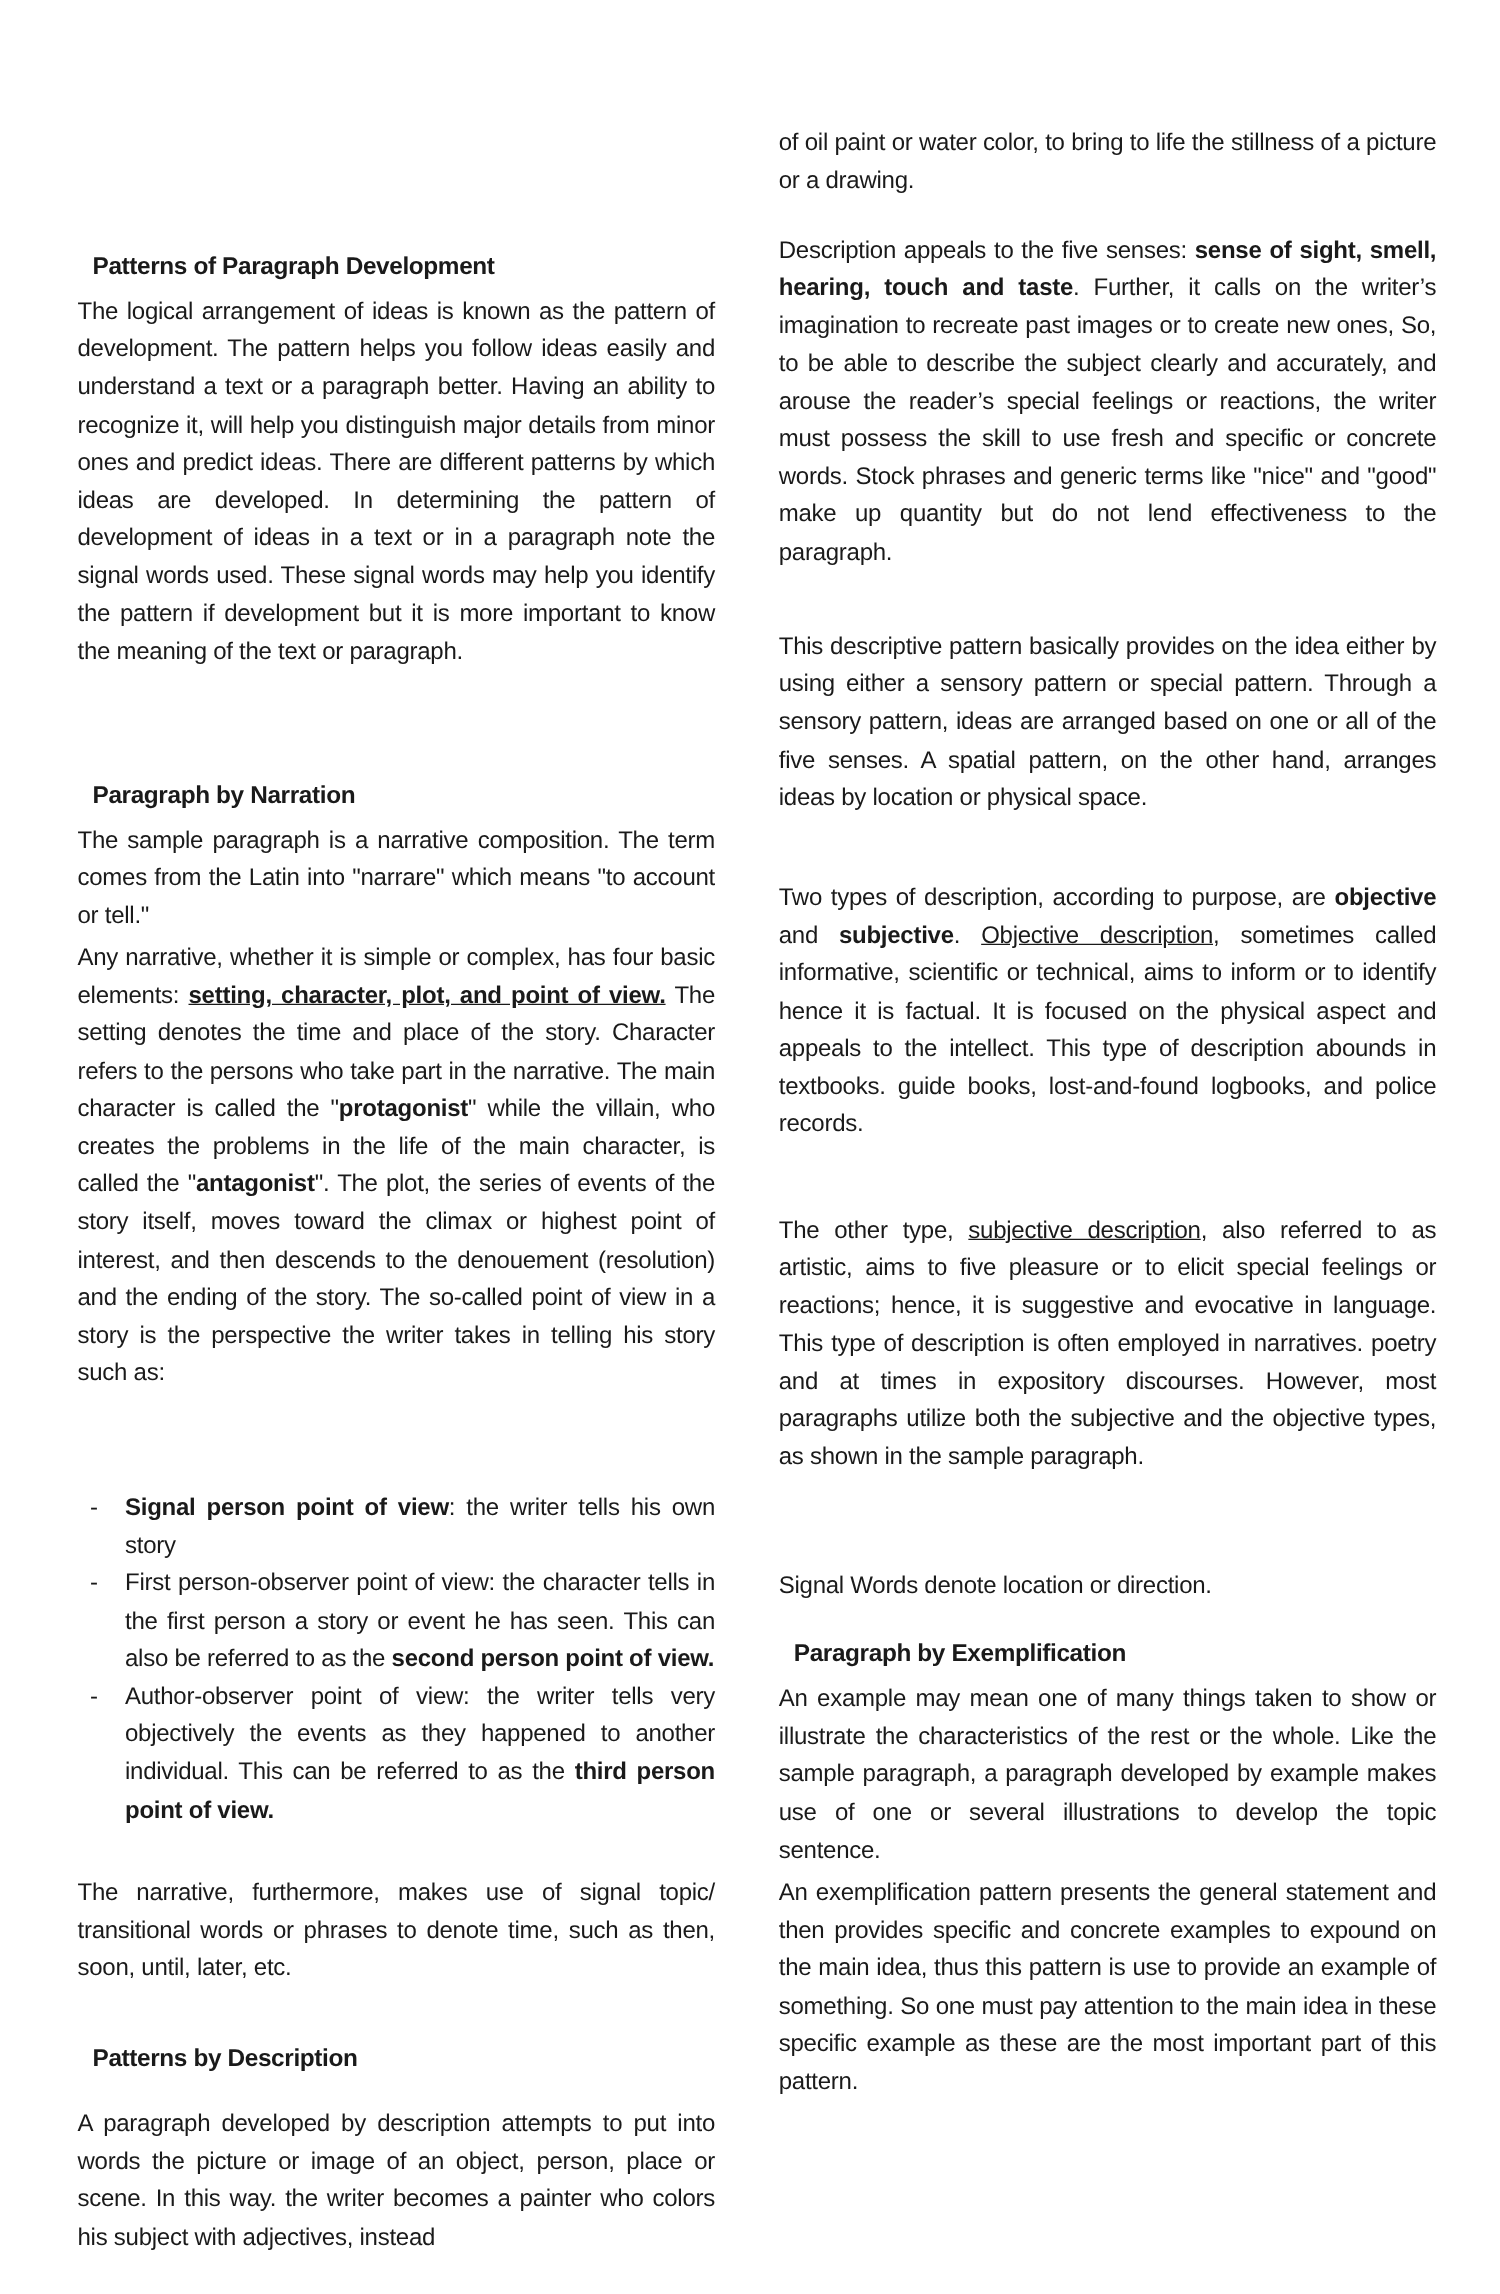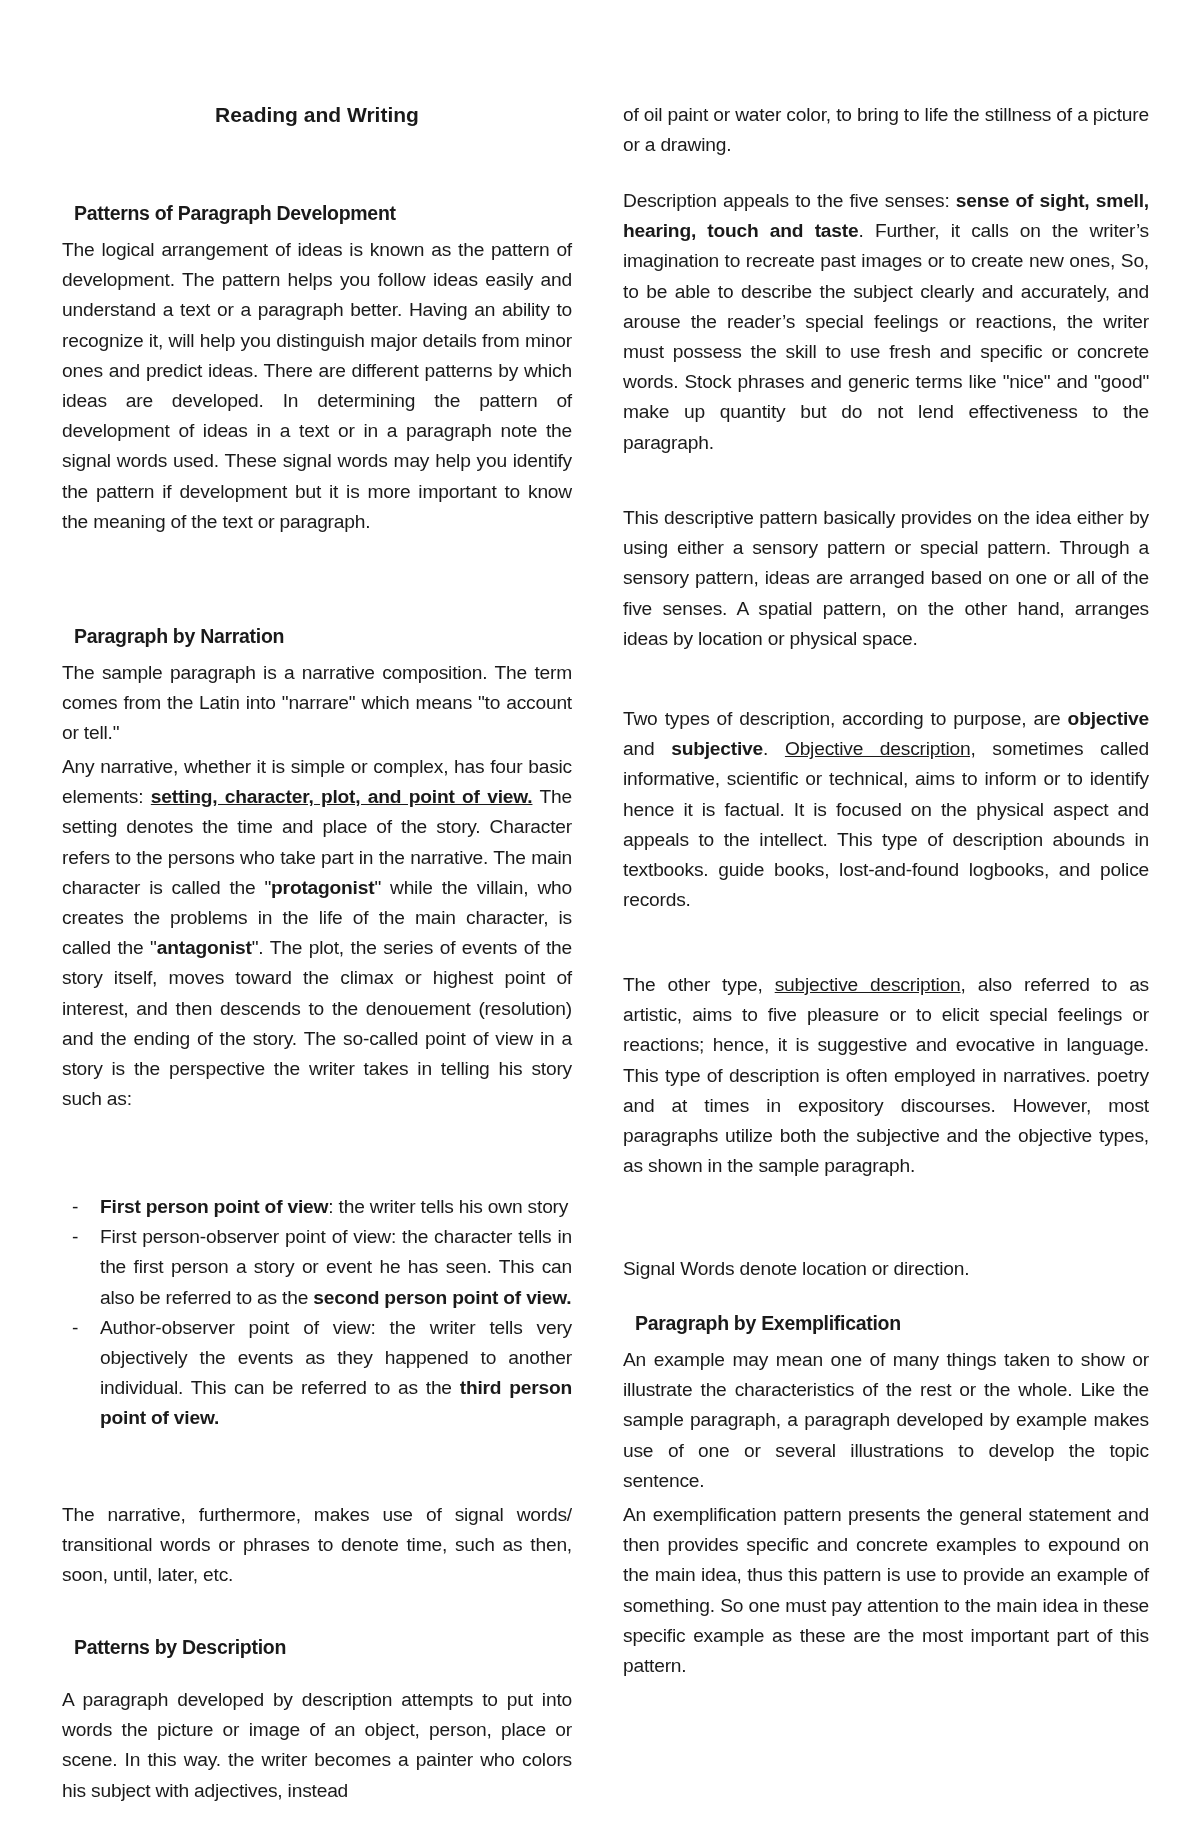--- a/index.html
+++ b/index.html
@@ -15,42 +15,41 @@
   .b { font-weight: bold; }
   .abs { position: absolute; left: 0; right: 0; }
   ul.dash { list-style: none; margin: 0; padding: 0; }
   ul.dash li { position: relative; padding-left: 38px; }
   ul.dash li::before { content: "-"; position: absolute; left: 10px; top: 0; }
 </style>
 </head>
 <body>
 
 <div class="title" style="top:97px;">
-  <div>Reading and Writing</div>
 </div>
 
 <div class="col col-left">
 
   <h2 class="h abs" style="top:190px;">Patterns of Paragraph Development</h2>
 
   <p class="p abs" style="top:235px;">The logical arrangement of ideas is known as the pattern of development. The pattern helps you follow ideas easily and understand a text or a paragraph better. Having an ability to recognize it, will help you distinguish major details from minor ones and predict ideas. There are different patterns by which ideas are developed. In determining the pattern of development of ideas in a text or in a paragraph note the signal words used. These signal words may help you identify the pattern if development but it is more important to know the meaning of the text or paragraph.</p>
 
   <h2 class="h abs" style="top:613px;">Paragraph by Narration</h2>
 
   <p class="p abs" style="top:658px;">The sample paragraph is a narrative composition. The term comes from the Latin into "narrare" which means "to account or tell."</p>
 
   <p class="p abs" style="top:752px;"><span>Any narrative, whether it is simple or complex, has four basic elements: </span><span class="b u">setting, character, plot, and point of view.</span><span> The setting denotes the time and place of the story. Character refers to the persons who take part in the narrative. The main character is called the "</span><span class="b">protagonist</span><span>" while the villain, who creates the problems in the life of the main character, is called the "</span><span class="b">antagonist</span><span>". The plot, the series of events of the story itself, moves toward the climax or highest point of interest, and then descends to the denouement (resolution) and the ending of the story. The so-called point of view in a story is the perspective the writer takes in telling his story such as:</span></p>
 
   <ul class="dash p abs" style="top:1192px;">
-    <li><span class="b">First person point of view</span><span>: the writer tells his own story</span></li>
+    <li><span class="b">Signal person point of view</span><span>: the writer tells his own story</span></li>
     <li><span>First person-observer point of view: the character tells in the first person a story or event he has seen. This can also be referred to as the </span><span class="b">second person point of view.</span></li>
     <li><span>Author-observer point of view: the writer tells very objectively the events as they happened to another individual. This can be referred to as the </span><span class="b">third person point of view.</span></li>
   </ul>
 
-  <p class="p abs" style="top:1500px;">The narrative, furthermore, makes use of signal words/ transitional words or phrases to denote time, such as then, soon, until, later, etc.</p>
+  <p class="p abs" style="top:1500px;">The narrative, furthermore, makes use of signal topic/ transitional words or phrases to denote time, such as then, soon, until, later, etc.</p>
 
   <h2 class="h abs" style="top:1624px;">Patterns by Description</h2>
 
   <p class="p abs" style="top:1685px;">A paragraph developed by description attempts to put into words the picture or image of an object, person, place or scene. In this way. the writer becomes a painter who colors his subject with adjectives, instead</p>
 </div>
 
 <div class="col col-right">
 
   <p class="p abs" style="top:100px;">of oil paint or water color, to bring to life the stillness of a picture or a drawing.</p>
 

